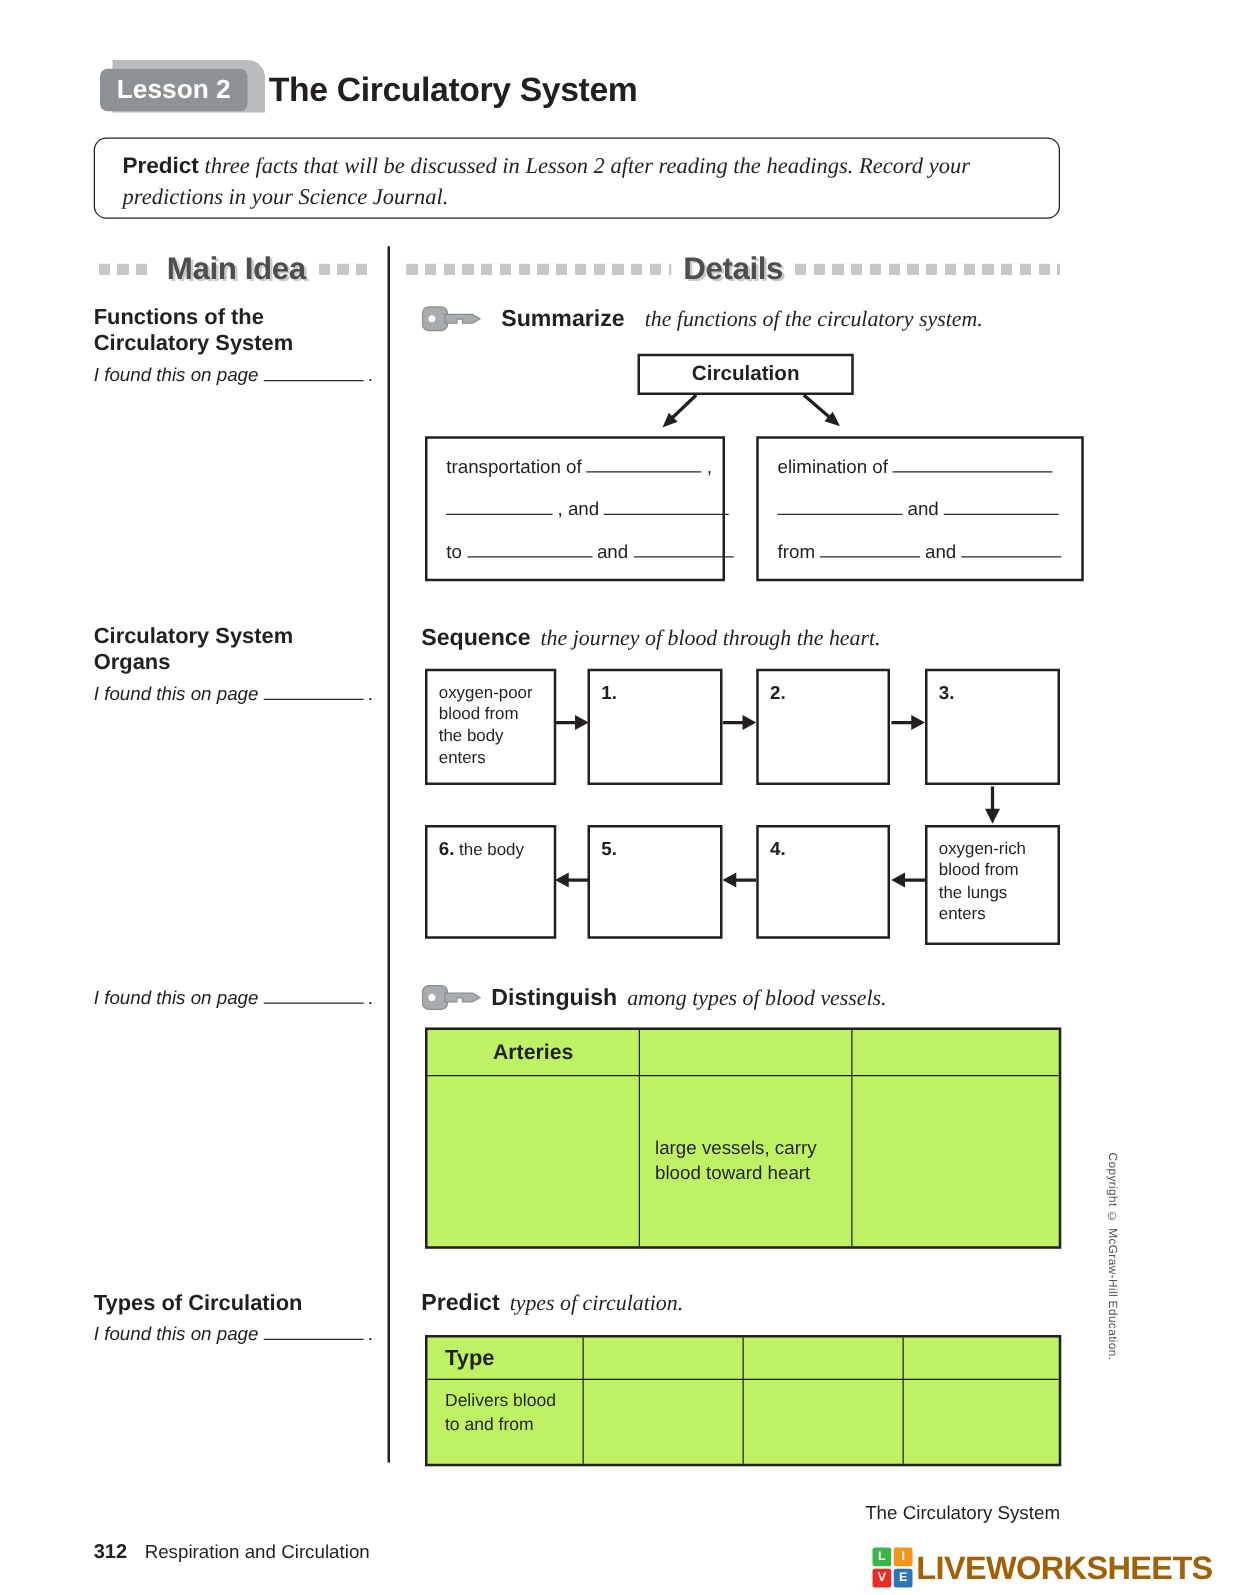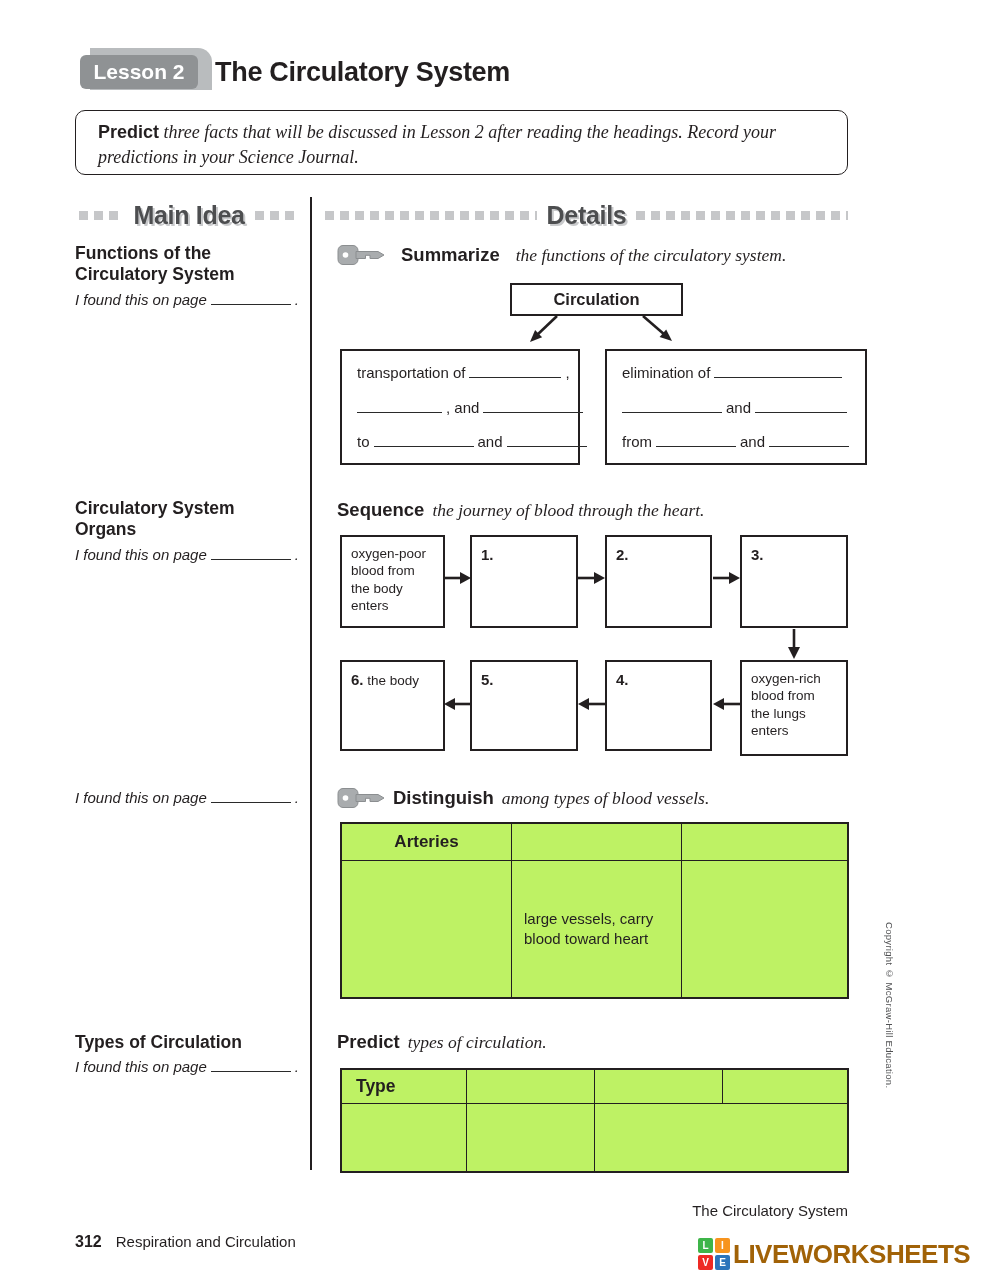--- a/index.html
+++ b/index.html
@@ -245,20 +245,21 @@
 <div class="abs kw-row" style="left:337px; top:1031px;">
   <span class="kw">Predict</span>
   <span class="it serif-it">types of circulation.</span>
 </div>
 
 <div class="abs grid-table t2">
   <div class="gcell hd">Type</div>
   <div class="gcell hd"></div>
   <div class="gcell hd"></div>
   <div class="gcell hd lastcol"></div>
+  <div class="gcell lastrow celltext">Delivers blood to and from</div>
   <div class="gcell lastrow"></div>
   <div class="gcell lastrow"></div>
   <div class="gcell lastrow lastcol"></div>
 </div>
 
 <div class="abs footer-left">
   <span class="pn">312</span>
   <span>Respiration and Circulation</span>
 </div>
 <div class="abs footer-right">The Circulatory System</div>

